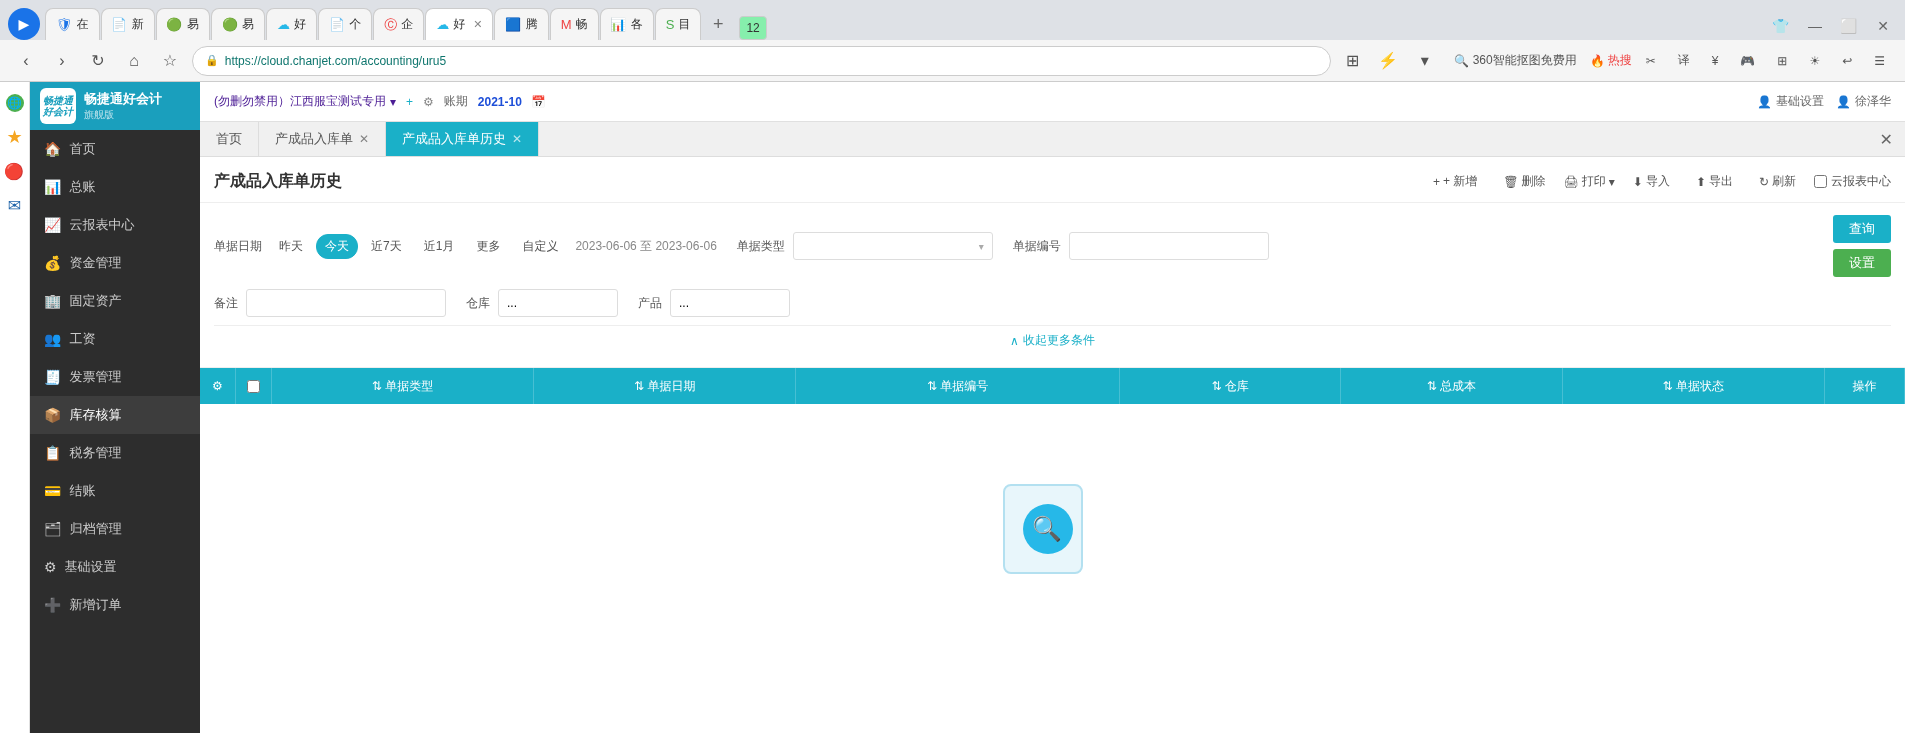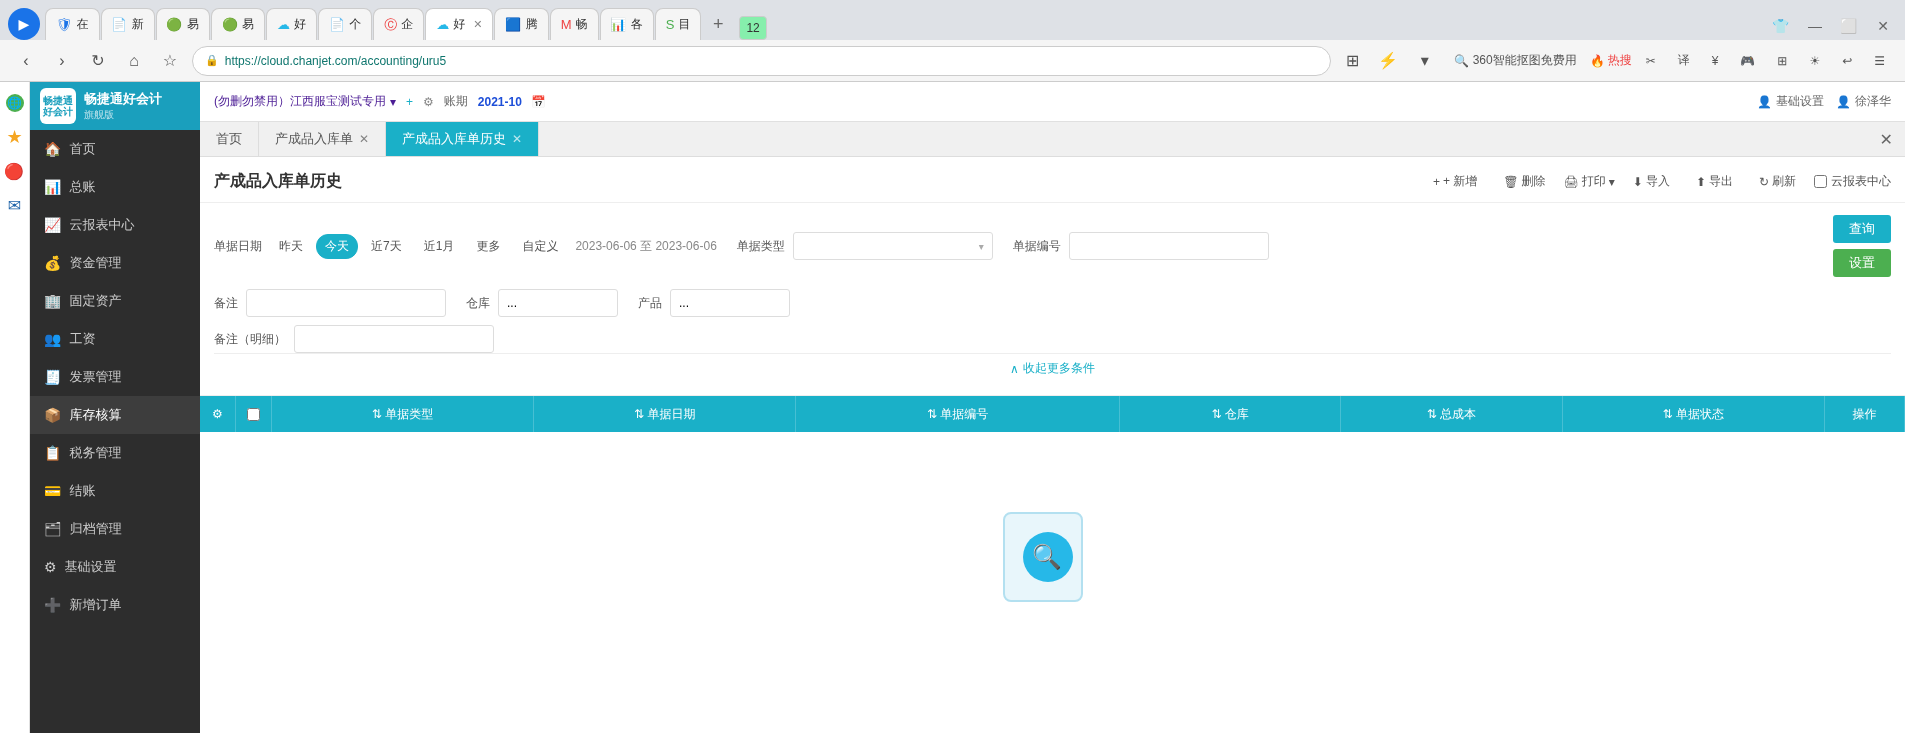--- a/index.html
+++ b/index.html
@@ -225,21 +225,21 @@
       <span style="font-size:16px;color:#e44;">🔴</span>
     </div>
     <div class="icon-sidebar-item">
       <span style="font-size:16px;color:#26a;">✉</span>
     </div>
   </div>
 
   <div class="nav-sidebar">
     <div class="brand-header">
       <div class="brand-logo">
-        <span style="font-size:10px;color:#1a9fbd;font-weight:bold;line-height:1.1;">畅捷通<br>好会计</span>
+        <span style="font-size:10px;color:#1a9fbd;font-weight:bold;line-height:1.1;font-style:italic;">畅捷通<br>好会计</span>
       </div>
       <div>
         <div class="brand-name">畅捷通好会计</div>
         <div class="brand-sub">旗舰版</div>
       </div>
     </div>
 
     <div class="nav-item">
       <span class="nav-icon">🏠</span>
       <span>首页</span>
@@ -423,26 +423,20 @@
           </div>
 
           <div class="search-field">
             <span class="field-label">产品</span>
             <div class="product-select">
               <span>...</span>
             </div>
           </div>
         </div>
 
-        <div class="search-row3">
-          <div class="search-field">
-            <span class="field-label">备注（明细）</span>
-            <input class="remark-input" type="text" style="">
-          </div>
-        </div>
 
         <div class="collapse-btn">
           <span>∧</span>
           <span>收起更多条件</span>
         </div>
       </div>
 
       <div class="table-container">
         <div class="table-header">
           <div class="th settings">

